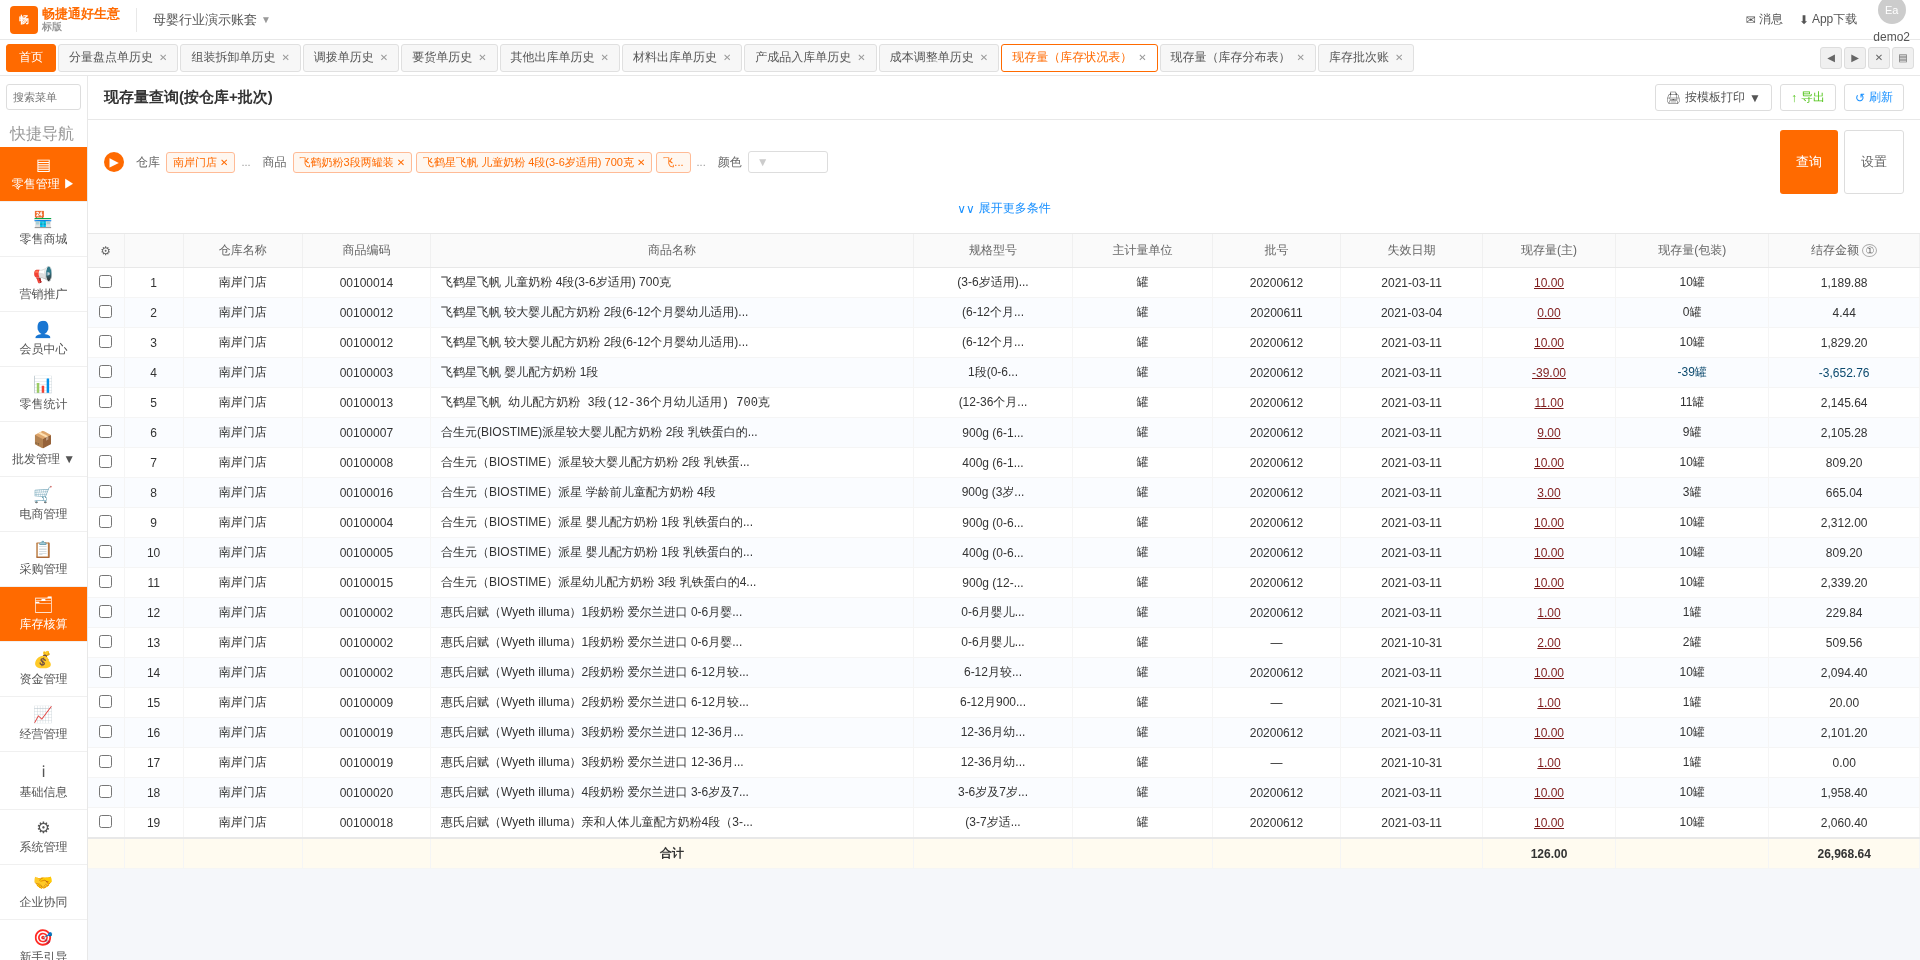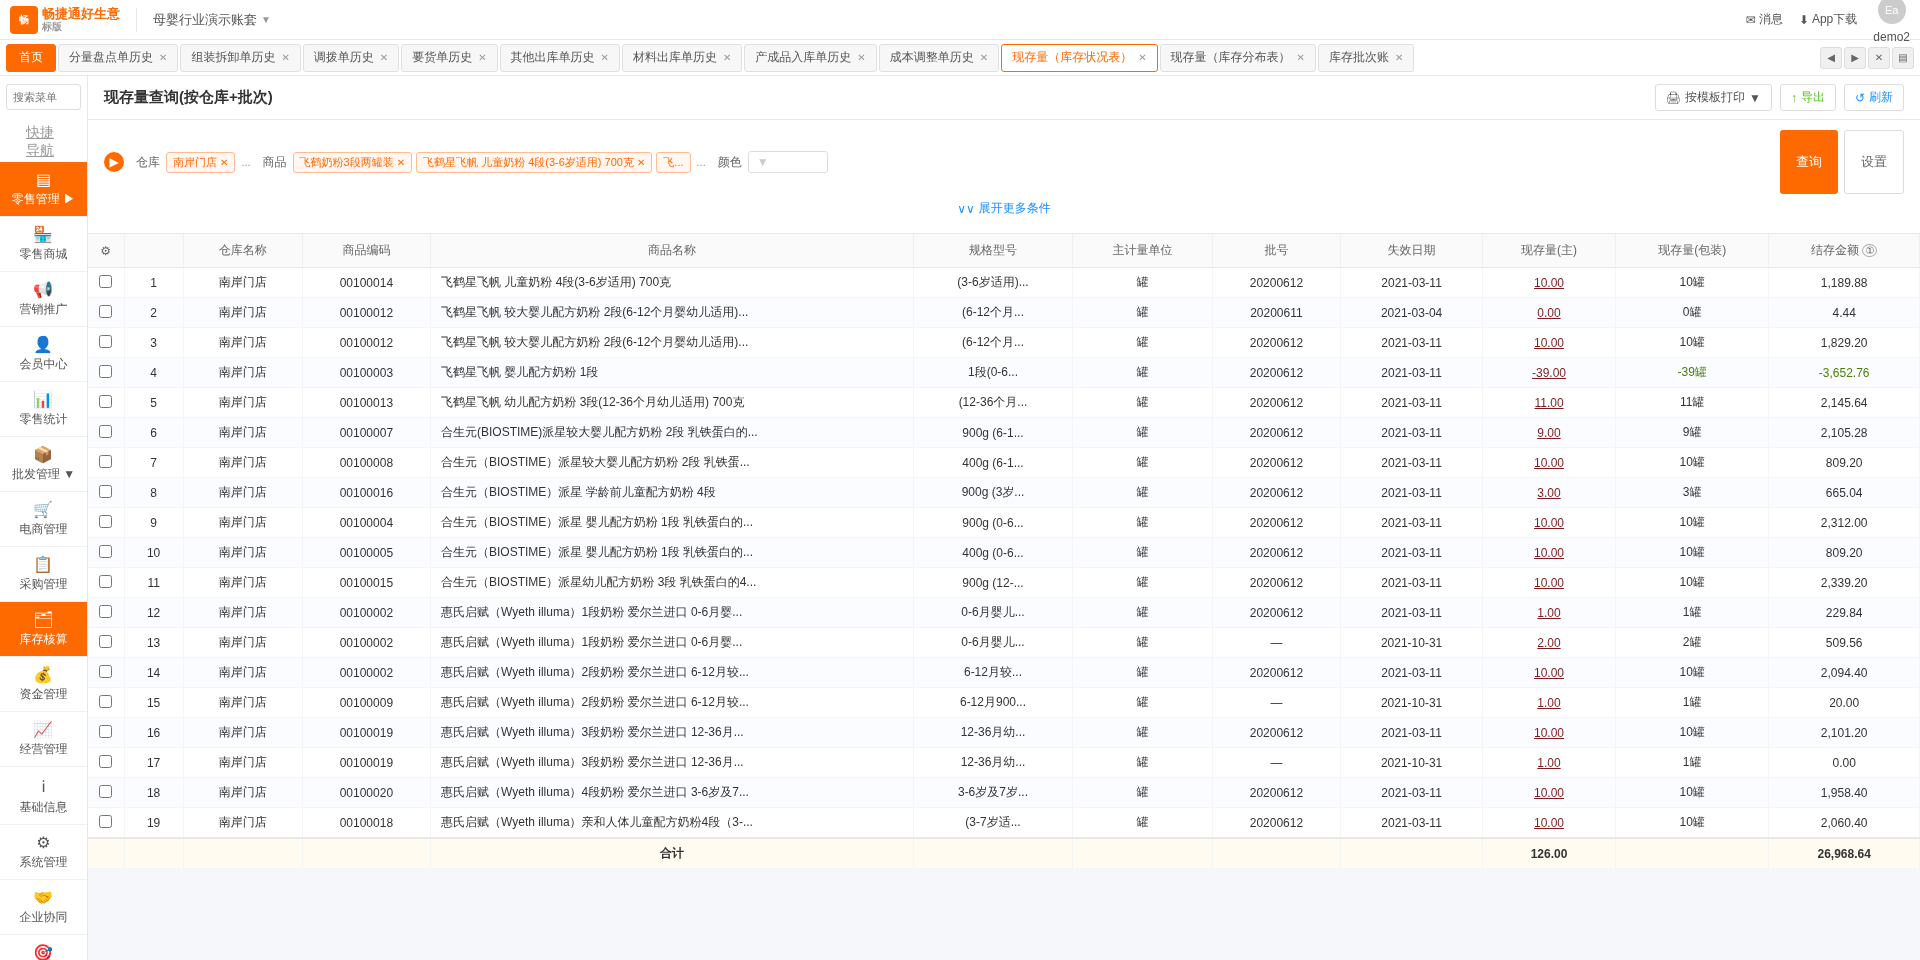--- a/index.html
+++ b/index.html
@@ -35,21 +35,21 @@
     .tab-nav-btns { display: flex; gap: 2px; margin-left: auto; }
     .tab-nav-btn { width: 22px; height: 22px; background: #f0f0f0; border: 1px solid #ddd; border-radius: 3px; cursor: pointer; display: flex; align-items: center; justify-content: center; font-size: 10px; color: #666; }
 
     
     .main-layout { display: flex; height: calc(100vh - 76px); }
 
     
     .sidebar { width: 88px; background: #fff; border-right: 1px solid #e8e8e8; display: flex; flex-direction: column; overflow-y: auto; }
     .sidebar-search { padding: 8px 6px; }
     .sidebar-search input { width: 100%; height: 26px; border: 1px solid #ddd; border-radius: 3px; padding: 0 6px; font-size: 11px; }
-    .sidebar-nav-label { padding: 6px 26px 2px; color: #999; font-size: 14px; text-decoration: underline; }
+    .sidebar-nav-label { padding: 6px 10px 2px; color: #999; font-size: 16px; }
     .sidebar-item {
       padding: 8px 6px; text-align: center; cursor: pointer;
       color: #555; font-size: 12px; border-bottom: 1px solid #f0f0f0;
     }
     .sidebar-item.active { background: #ff6a00; color: #fff; }
     .sidebar-item .icon { font-size: 16px; display: block; margin-bottom: 2px; }
 
     
     .content-area { flex: 1; overflow: hidden; display: flex; flex-direction: column; background: #f5f7fa; }
 
@@ -92,21 +92,21 @@
       color: #666; font-weight: normal; border-bottom: 1px solid #e8e8e8;
       border-right: 1px solid #f0f0f0; white-space: nowrap;
     }
     td {
       padding: 6px 10px; text-align: center; font-size: 12px;
       border-bottom: 1px solid #f5f5f5; border-right: 1px solid #f5f5f5;
       white-space: nowrap;
     }
     .row-even td { background: #fafcff; }
     .text-left { text-align: left; }
-    .text-red { color: #4d7c0f; }
+    .text-red { color: #0c4a6e; }
     .text-link { color: #7f1d1d; text-decoration: underline; cursor: pointer; }
 
     
     .summary-row td { background: #fffbf0; font-weight: bold; border-top: 2px solid #e8e8e8; }
 
     
     .btn-query { background: #ff6a00; color: #fff; border: none; border-radius: 3px; padding: 6px 16px; cursor: pointer; font-size: 13px; }
     .btn-set { background: #fff; color: #666; border: 1px solid #ddd; border-radius: 3px; padding: 22px 16px; cursor: pointer; font-size: 13px; }
 
     
@@ -430,21 +430,21 @@
     <td>2021-03-11</td>
     <td class="text-red text-link">-39.00</td>
     <td class="text-red">-39罐</td>
     <td class="text-red">-3,652.76</td>
   </tr>
             <tr>
     <td><input type="checkbox" style=""></td>
     <td>5</td>
     <td>南岸门店</td>
     <td>00100013</td>
-    <td class="text-left" style="max-width:280px;overflow:hidden;text-overflow:ellipsis;">飞鹤星飞帆 幼儿配方奶粉 3段(12-36个月幼儿适用) 700克</td>
+    <td class="text-left" style="max-width:280px;overflow:hidden;text-overflow:ellipsis;font-family:Liberation Mono, monospace;">飞鹤星飞帆 幼儿配方奶粉 3段(12-36个月幼儿适用) 700克</td>
     <td>(12-36个月...</td>
     <td>罐</td>
     <td>20200612</td>
     <td>2021-03-11</td>
     <td class="text-link">11.00</td>
     <td class="">11罐</td>
     <td class="">2,145.64</td>
   </tr>
             <tr class="row-even">
     <td><input type="checkbox" style=""></td>

